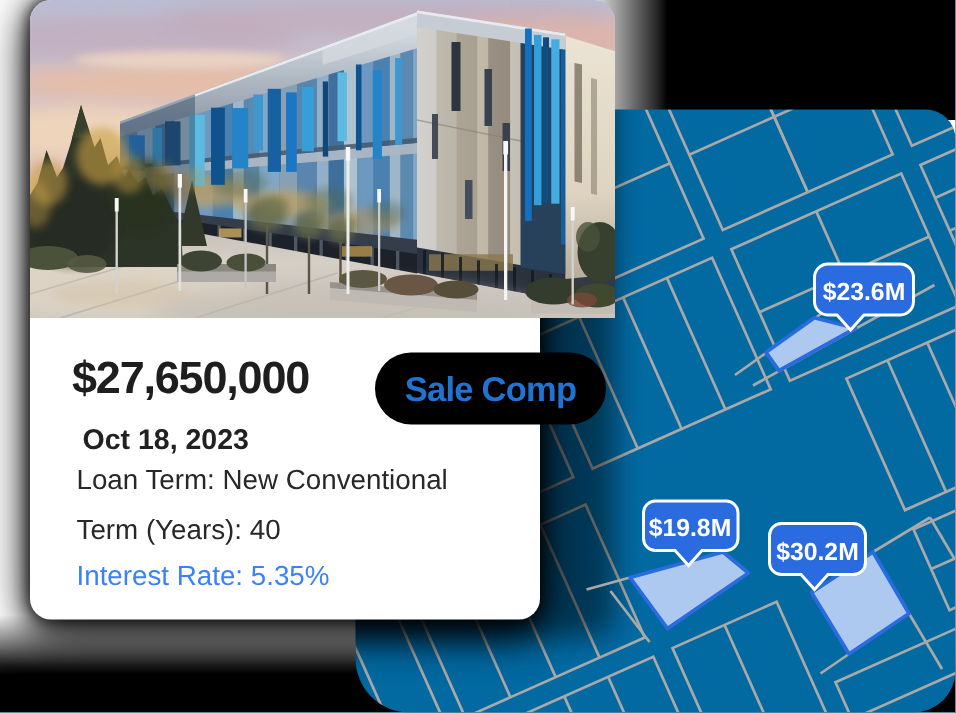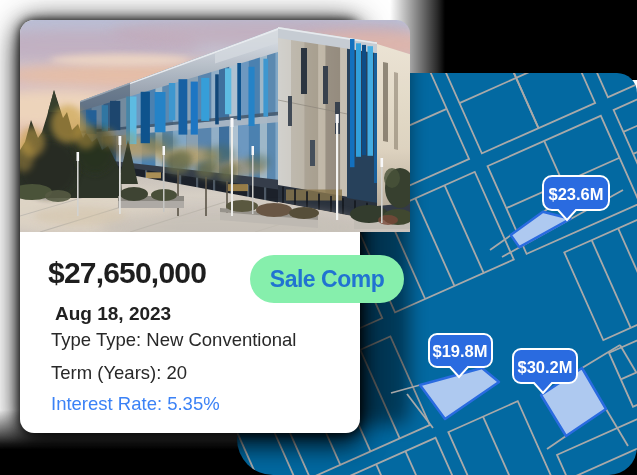--- a/index.html
+++ b/index.html
@@ -118,21 +118,21 @@
     <text x="223" y="284" font-size="16.5" font-weight="bold" fill="#fff" text-anchor="middle">$19.8M</text>
   </g>
 
   <g>
     <path d="M 284,276 h 48 a8,8 0 0 1 8,8 v 18 a8,8 0 0 1 -8,8 h -17 l -9,10 -9,-10 h -13 a8,8 0 0 1 -8,-8 v -18 a8,8 0 0 1 8,-8 z" fill="#2a6be0" stroke="#fff" stroke-width="2"></path>
     <text x="308" y="300" font-size="16.5" font-weight="bold" fill="#fff" text-anchor="middle">$30.2M</text>
   </g>
 </svg>
 </div>
 
-<div class="abs" style="left:20px;top:20px;width:340px;height:413px;background:#fff;border-radius:14px;box-shadow:0 0 10px rgba(0,0,0,0.85), 0 0 22px rgba(0,0,0,0.55), 0 12px 26px rgba(0,0,0,0.7), 0 0 40px rgba(0,0,0,0.3);">
+<div class="abs" style="left:20px;top:0;width:340px;height:413px;background:#fff;border-radius:14px;box-shadow:0 0 10px rgba(0,0,0,0.85), 0 0 22px rgba(0,0,0,0.55), 0 12px 26px rgba(0,0,0,0.7), 0 0 40px rgba(0,0,0,0.3);">
 
   <div class="abs" style="left:0;top:0;width:390px;height:212px;border-radius:14px 14px 0 0;overflow:hidden;">
     <svg width="390" height="212" viewBox="0 0 390 212">
 <defs>
 <linearGradient id="sky" x1="0" y1="0" x2="0" y2="1">
  <stop offset="0" stop-color="#bfc3da"></stop>
  <stop offset="0.3" stop-color="#d8c3ca"></stop>
  <stop offset="0.55" stop-color="#e9c4b0"></stop>
  <stop offset="0.78" stop-color="#f0d8c0"></stop>
  <stop offset="1" stop-color="#f4e3d0"></stop>
@@ -347,22 +347,22 @@
 <rect x="316" y="94" width="2.2" height="106" fill="#fbfbf8"></rect>
 <rect x="315.5" y="94" width="3.2" height="9" fill="#ffffff"></rect>
 <rect x="361" y="138" width="1.6" height="65" fill="#d8d8d2"></rect>
 <rect x="360.5" y="138" width="2.6" height="9" fill="#ffffff"></rect>
 <rect width="390" height="212" fill="#32455c" opacity="0.035"></rect>
 </svg>
   </div>
 
   <div class="abs" style="left:28px;top:238px;font-size:30px;font-weight:bold;color:#1e1e1e;line-height:1;letter-spacing:-0.8px;">$27,650,000</div>
 
-  <div class="abs" style="left:230px;top:235px;width:154px;height:48px;border-radius:24px;background:#86efac;color:#2173d1;font-weight:bold;font-size:23px;letter-spacing:-0.5px;text-align:center;line-height:49px;">Sale Comp</div>
-
-  <div class="abs" style="left:35px;top:284px;font-size:19px;font-weight:bold;color:#212121;line-height:1;">Aug 18, 2023</div>
-
-  <div class="abs" style="left:31px;top:311px;font-size:18.5px;color:#282828;line-height:1;">Type Type: New Conventional</div>
-
-  <div class="abs" style="left:31px;top:344px;font-size:18.5px;color:#282828;line-height:1;">Term (Years): 20</div>
+  <div class="abs" style="left:230px;top:235px;width:154px;height:48px;border-radius:24px;background:#000000;color:#2173d1;font-weight:bold;font-size:23px;letter-spacing:-0.5px;text-align:center;line-height:49px;">Sale Comp</div>
+
+  <div class="abs" style="left:35px;top:284px;font-size:19px;font-weight:bold;color:#212121;line-height:1;">Oct 18, 2023</div>
+
+  <div class="abs" style="left:31px;top:311px;font-size:18.5px;color:#282828;line-height:1;">Loan Term: New Conventional</div>
+
+  <div class="abs" style="left:31px;top:344px;font-size:18.5px;color:#282828;line-height:1;">Term (Years): 40</div>
 
   <div class="abs" style="left:31px;top:375px;font-size:18.5px;color:#3b82f6;line-height:1;">Interest Rate: 5.35%</div>
 </div>
 
 </body></html>

